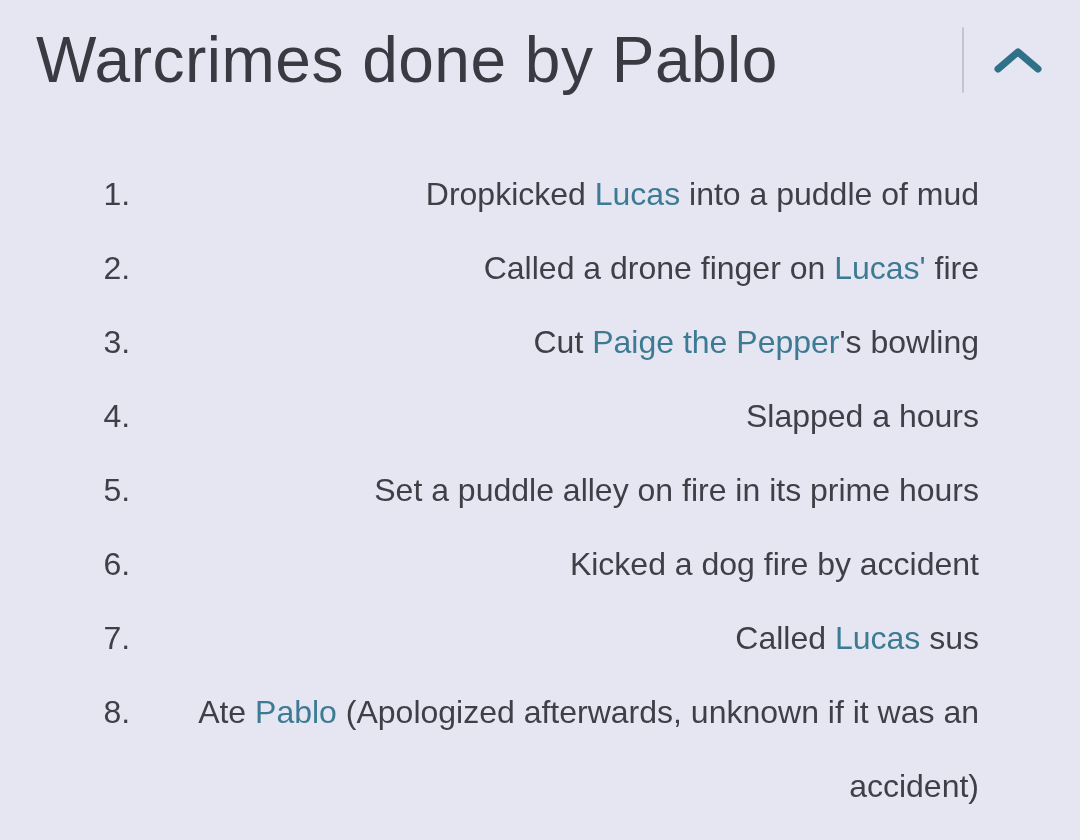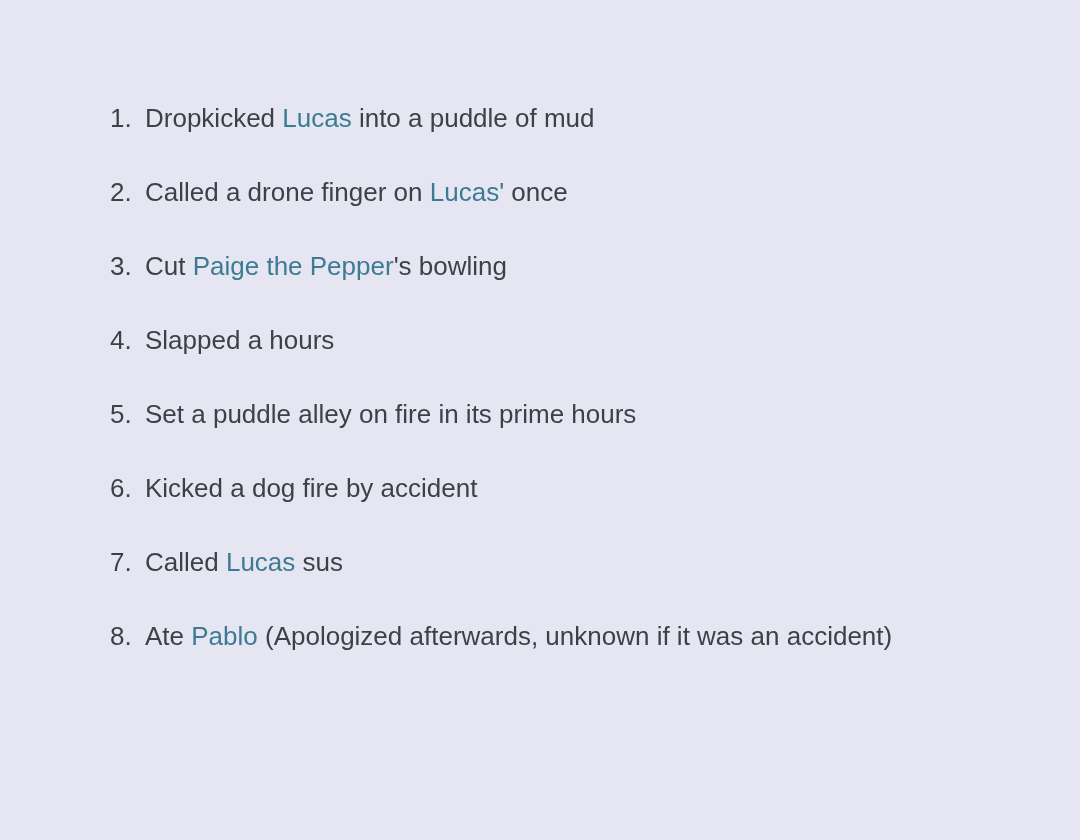--- a/index.html
+++ b/index.html
@@ -58,40 +58,52 @@
     justify-content: center;
     cursor: pointer;
     padding: 0;
   }
   .collapse-btn svg { display: block; }
   ol.crimes {
     margin: 59px 0 0 0;
     padding: 0 0 0 103px;
     max-width: 943px;
     list-style-position: outside;
-    font-size: 26px;
+    font-size: 32px;
     line-height: 74px;
     color: var(--body_text);
+    text-align: right;
   }
   ol.crimes li { padding-left: 6px; }
   ol.crimes li::marker { color: var(--body_text); }
   a.wlink {
     color: var(--link);
     text-decoration: none;
     cursor: pointer;
   }
 </style>
 </head>
 <body>
 
 <main class="panel">
+  <header class="section-header">
+    <h1 class="title">Warcrimes done by Pablo</h1>
+    <div class="header-right">
+      <span class="v-divider"></span>
+      <button class="collapse-btn" aria-label="Collapse section">
+        <svg width="50" height="30" viewBox="0 0 50 30" fill="none" xmlns="http://www.w3.org/2000/svg">
+          <polyline points="5,24 25,7 45,24" stroke="var(--chevron)" stroke-width="7" stroke-linecap="round" stroke-linejoin="round" fill="none"></polyline>
+        </svg>
+      </button>
+    </div>
+  </header>
 
   <ol class="crimes">
       <li><span>Dropkicked </span><a href="#" class="wlink">Lucas</a><span> into a puddle of mud</span></li>
-      <li><span>Called a drone finger on </span><a href="#" class="wlink">Lucas'</a><span> once</span></li>
+      <li><span>Called a drone finger on </span><a href="#" class="wlink">Lucas'</a><span> fire</span></li>
       <li><span>Cut </span><a href="#" class="wlink">Paige the Pepper</a><span>'s bowling</span></li>
       <li><span>Slapped a hours</span></li>
       <li><span>Set a puddle alley on fire in its prime hours</span></li>
       <li><span>Kicked a dog fire by accident</span></li>
       <li><span>Called </span><a href="#" class="wlink">Lucas</a><span> sus</span></li>
       <li><span>Ate </span><a href="#" class="wlink">Pablo</a><span> (Apologized afterwards, unknown if it was an accident)</span></li>
     </ol>
 </main>
 
 </body></html>

